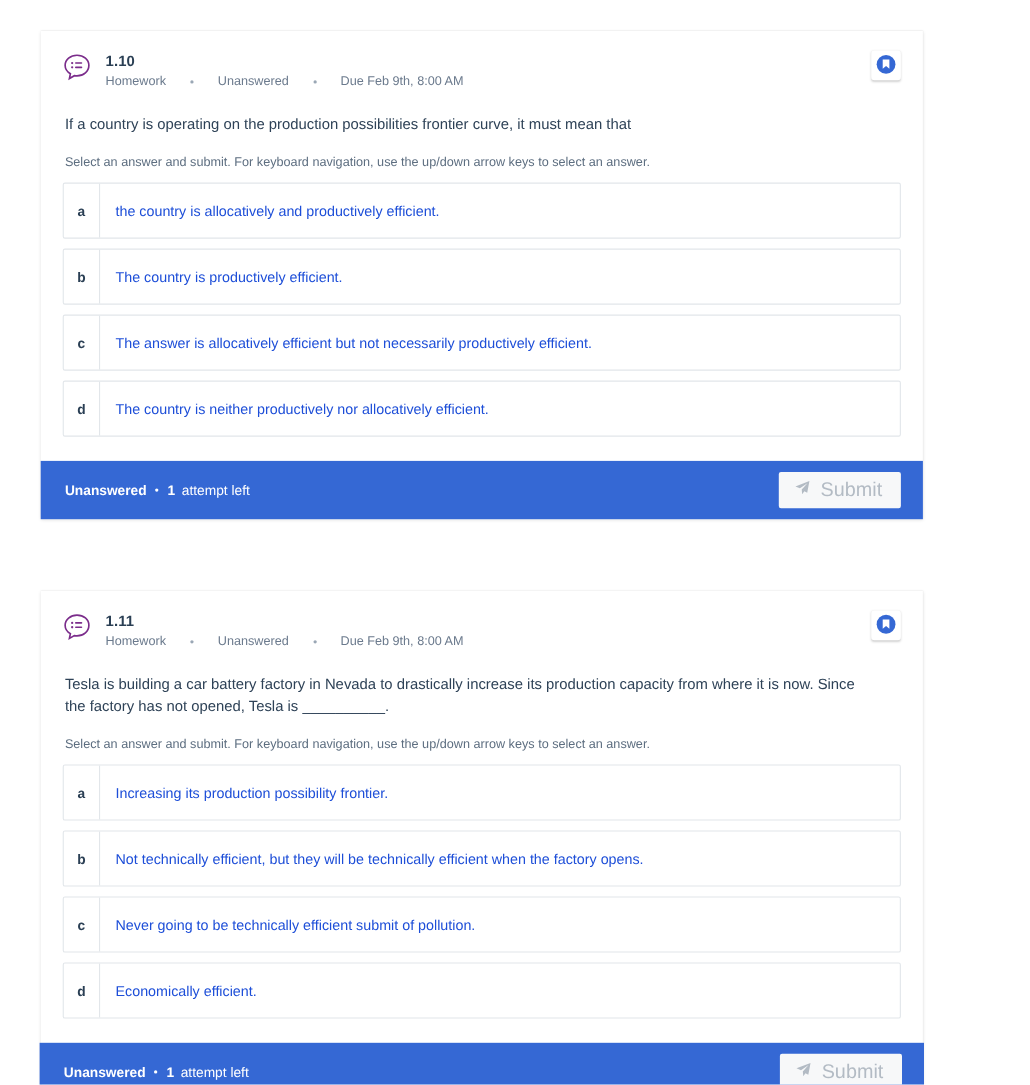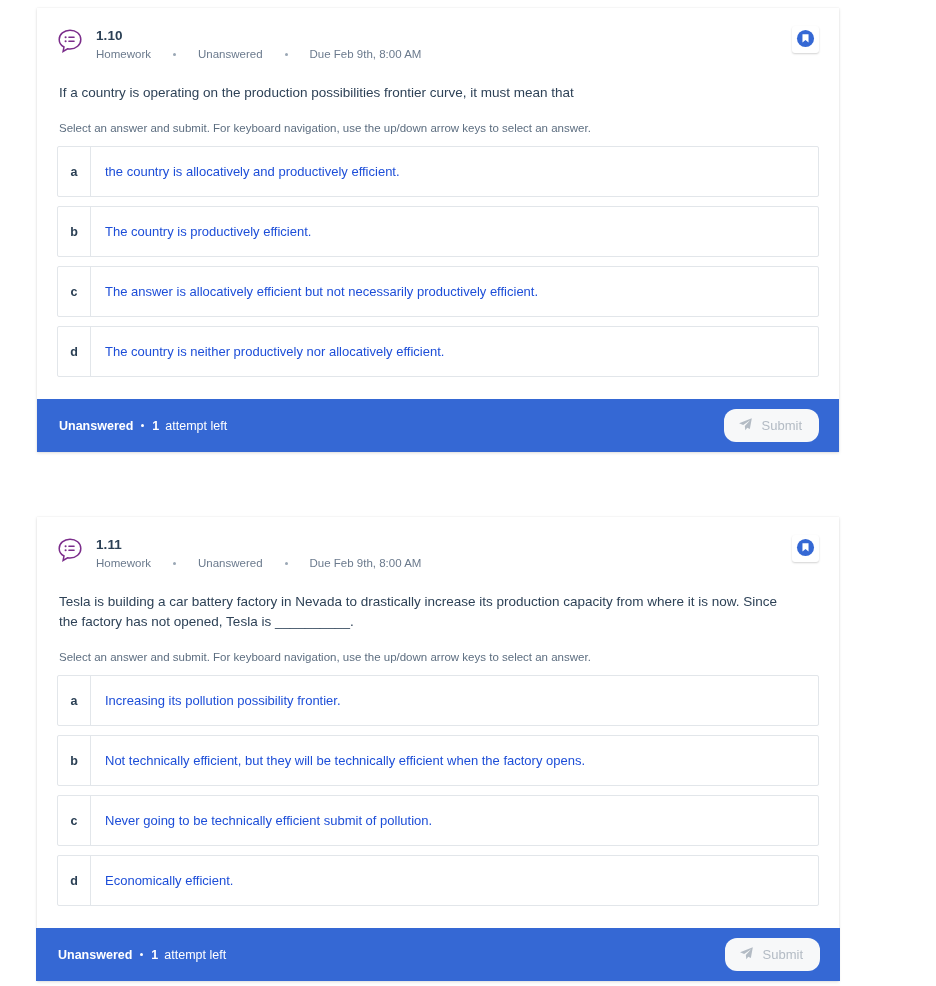--- a/index.html
+++ b/index.html
@@ -10,21 +10,21 @@
     background: #ffffff;
     font-family: "Liberation Sans", sans-serif;
     -webkit-font-smoothing: antialiased;
   }
 
   .page {
     position: relative;
     width: 936px;
     height: 986px;
     overflow: hidden;
-    padding-top: 8px;
+    padding-top: 28px;
   }
 
   
   .card {
     position: relative;
     width: 802px;
     margin: 0 auto 0 37px;
     background: #ffffff;
     box-shadow: 0 1px 3px rgba(0,0,0,0.13), 0 0 1px rgba(0,0,0,0.10);
   }
@@ -165,23 +165,23 @@
     border-radius: 50%;
     background: #ffffff;
     margin: 0 2px;
   }
   .submit-btn {
     display: flex;
     align-items: center;
     gap: 9px;
     background: #f7f8f9;
     border: none;
-    border-radius: 12px;
+    border-radius: 2px;
     padding: 8px 17px 8px 14px;
-    font-size: 13px;
+    font-size: 18px;
     color: #b3bbc4;
     font-family: "Liberation Sans", sans-serif;
     cursor: default;
     height: 33px;
   }
 
   
   .card--wide .card-footer { margin-left: -1px; margin-right: -1px; width: 804px; }
 </style>
 </head>
@@ -296,21 +296,21 @@
           </span>
         </button>
       </div>
 
       <div class="q-prompt">Tesla is building a car battery factory in Nevada to drastically increase its production capacity from where it is now. Since the factory has not opened, Tesla is __________.</div>
       <div class="q-hint">Select an answer and submit. For keyboard navigation, use the up/down arrow keys to select an answer.</div>
 
       <div class="options">
         <div class="option">
           <div class="opt-letter">a</div>
-          <div class="opt-text">Increasing its pollution possibility frontier.</div>
+          <div class="opt-text">Increasing its production possibility frontier.</div>
         </div>
         <div class="option">
           <div class="opt-letter">b</div>
           <div class="opt-text">Not technically efficient, but they will be technically efficient when the factory opens.</div>
         </div>
         <div class="option">
           <div class="opt-letter">c</div>
           <div class="opt-text">Never going to be technically efficient submit of pollution.</div>
         </div>
         <div class="option">

